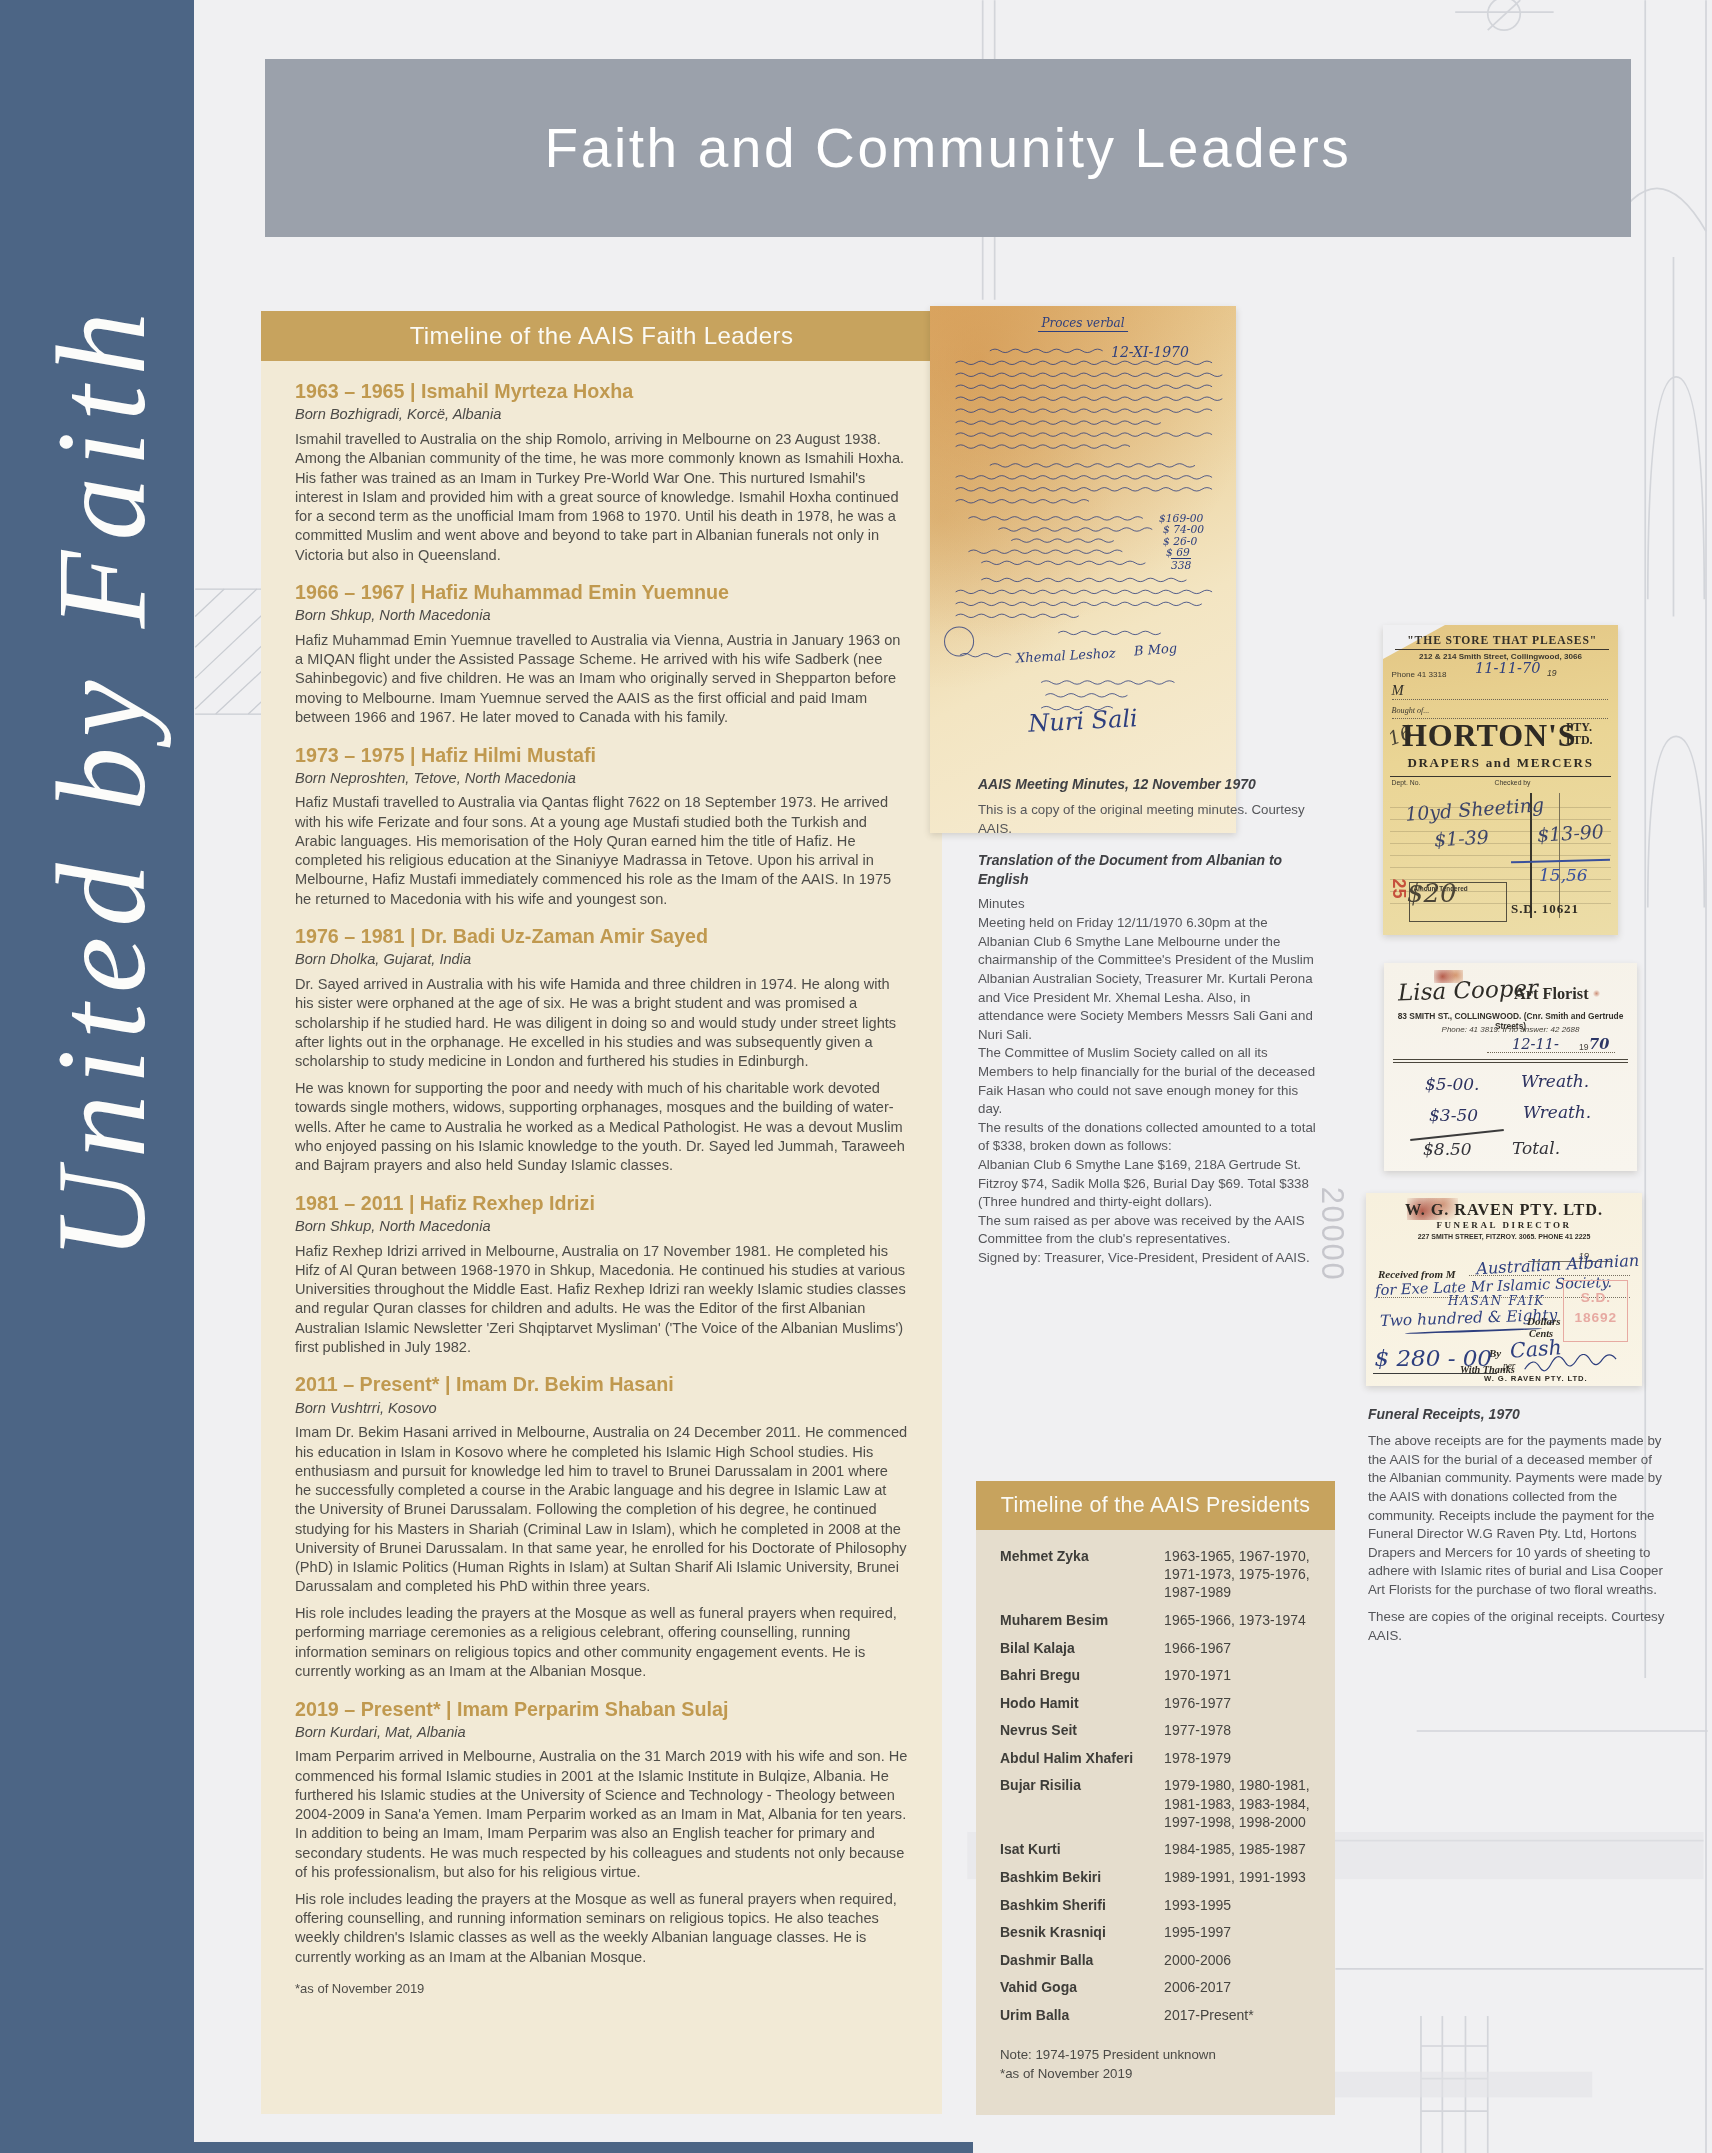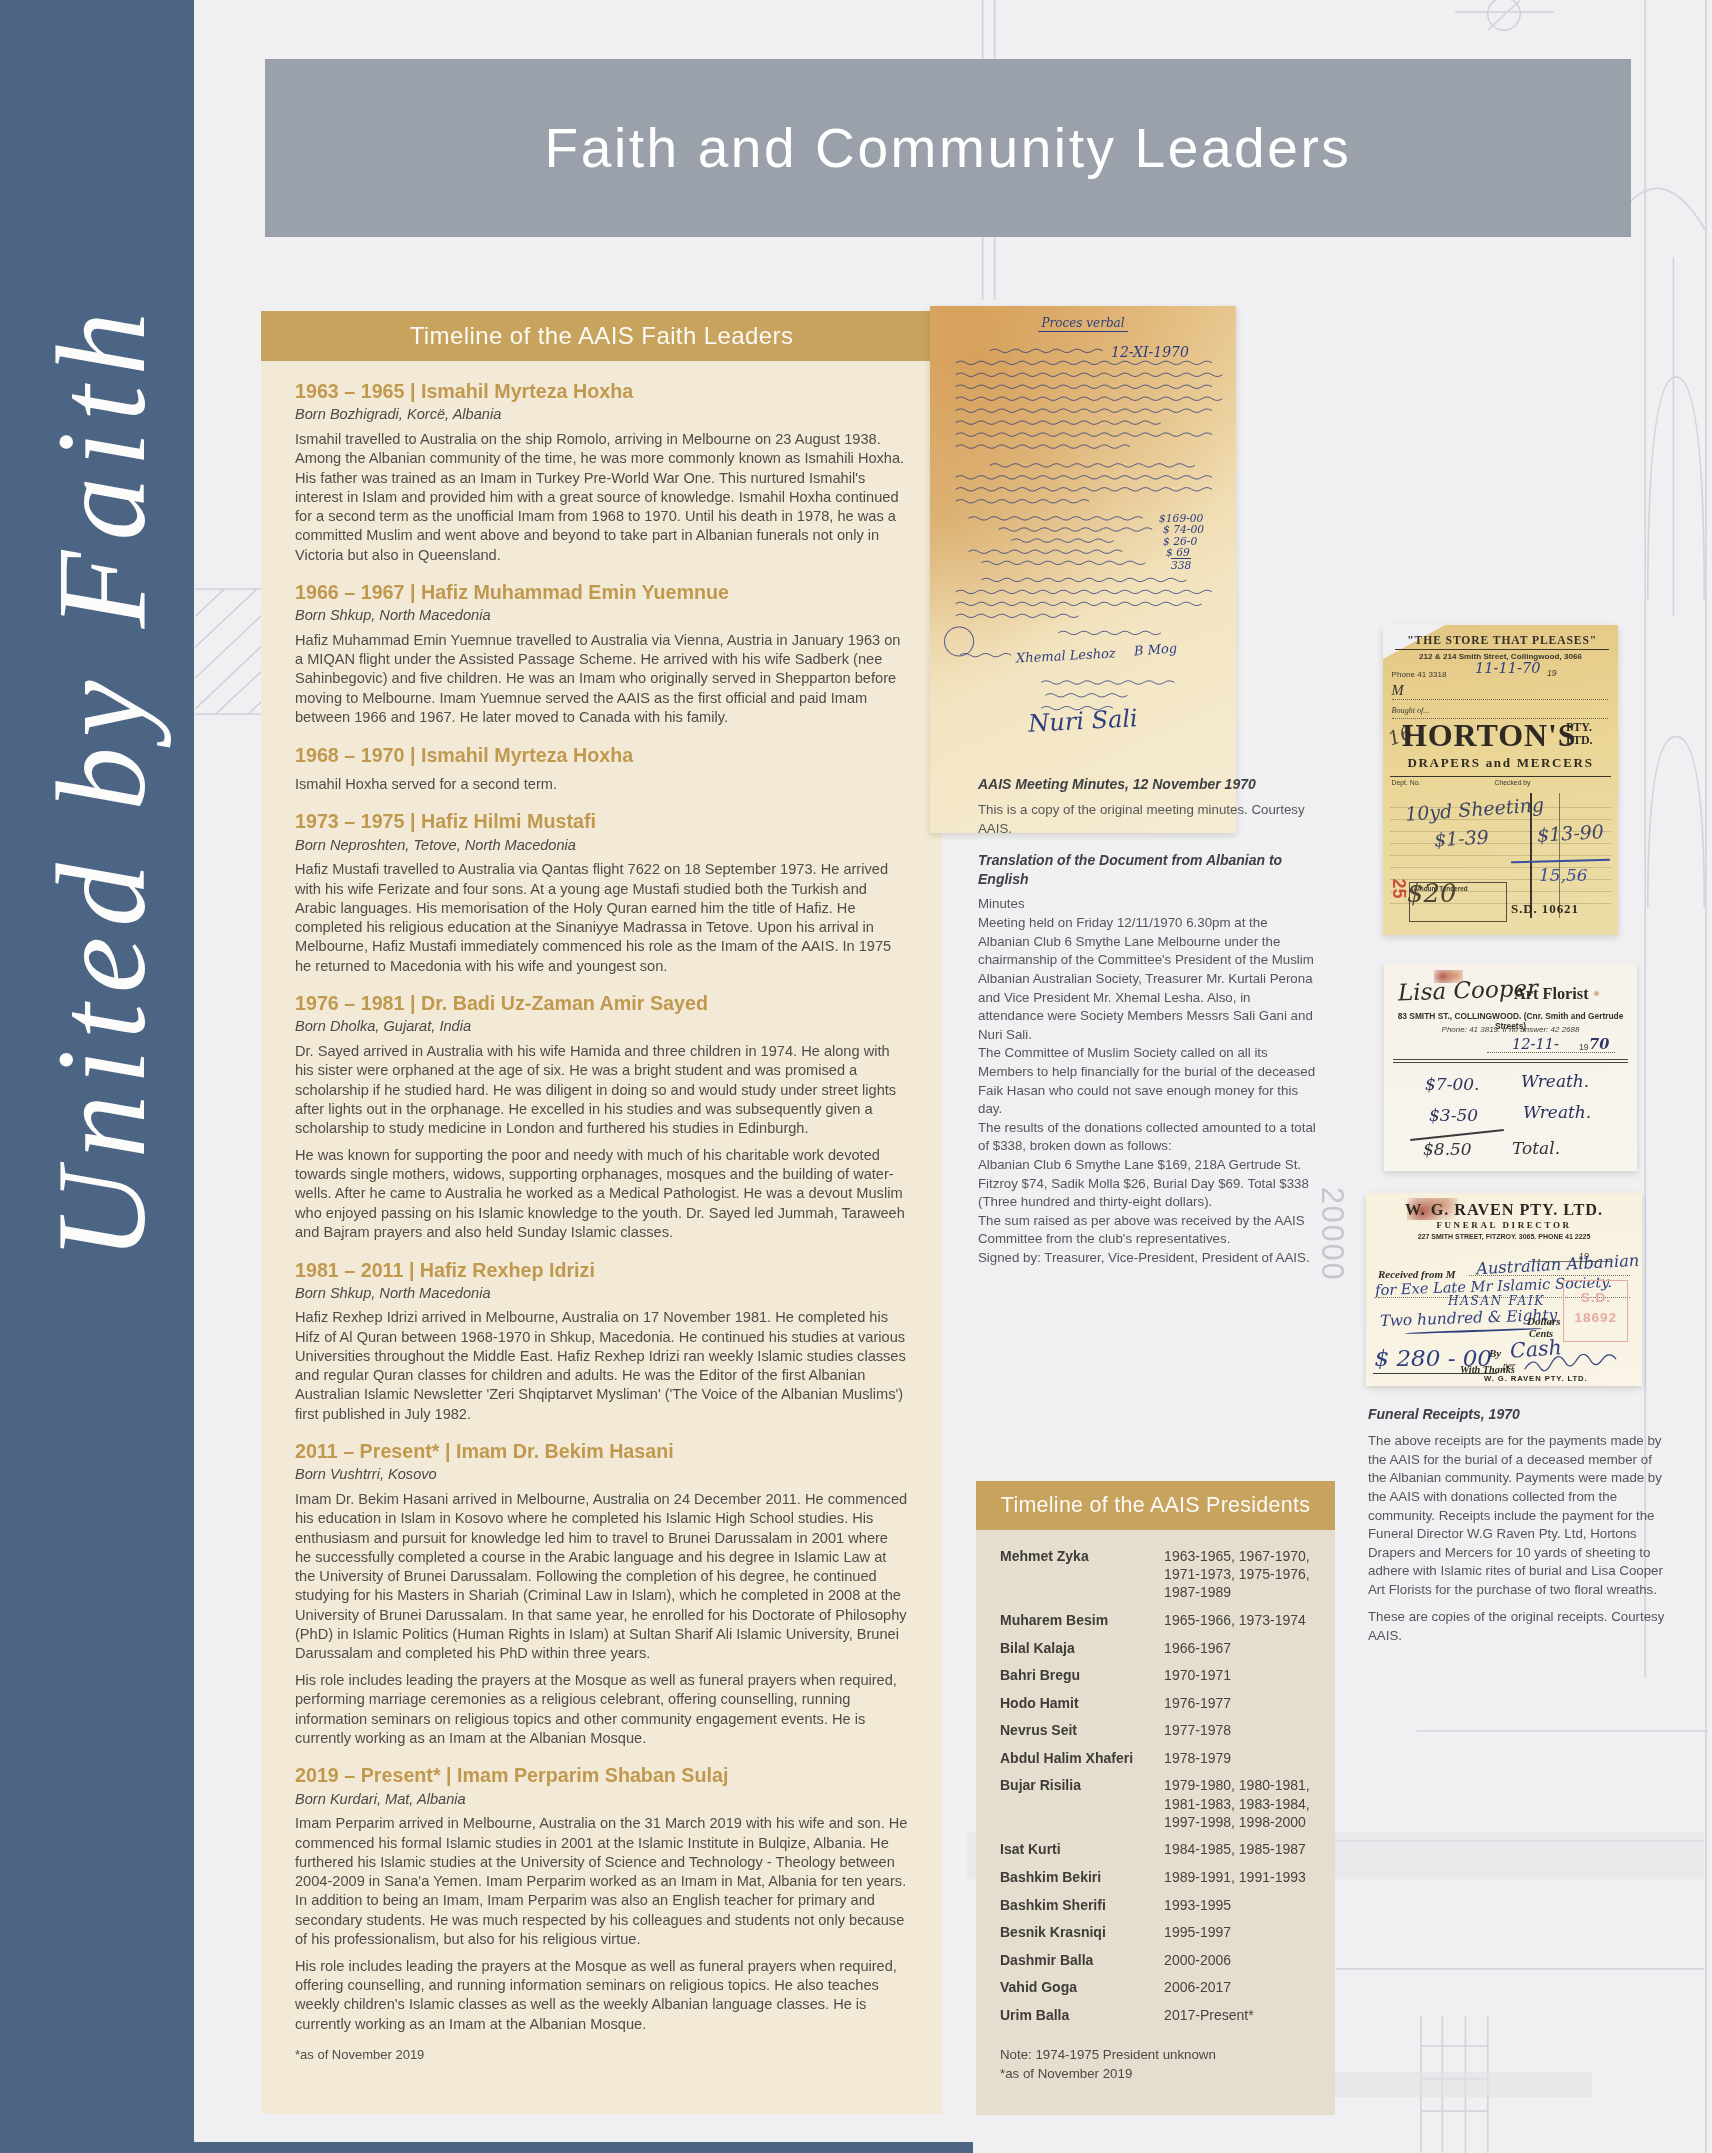--- a/index.html
+++ b/index.html
@@ -207,27 +207,20 @@
     </section>
 
     <section class="leader">
       <h3 class="lheading"><span>1966 – 1967</span><span> | </span><span>Hafiz Muhammad Emin Yuemnue</span></h3>
       <p class="born">Born Shkup, North Macedonia</p>
       <div>
         <p class="body">Hafiz Muhammad Emin Yuemnue travelled to Australia via Vienna, Austria in January 1963 on a MIQAN flight under the Assisted Passage Scheme. He arrived with his wife Sadberk (nee Sahinbegovic) and five children. He was an Imam who originally served in Shepparton before moving to Melbourne. Imam Yuemnue served the AAIS as the first official and paid Imam between 1966 and 1967. He later moved to Canada with his family.</p>
       </div>
     </section>
 
-    <section class="leader">
-      <h3 class="lheading"><span>1968 – 1970</span><span> | </span><span>Ismahil Myrteza Hoxha</span></h3>
-
-      <div>
-        <p class="body">Ismahil Hoxha served for a second term.</p>
-      </div>
-    </section>
 
     <section class="leader">
       <h3 class="lheading"><span>1973 – 1975</span><span> | </span><span>Hafiz Hilmi Mustafi</span></h3>
       <p class="born">Born Neproshten, Tetove, North Macedonia</p>
       <div>
         <p class="body">Hafiz Mustafi travelled to Australia via Qantas flight 7622  on 18 September 1973. He arrived with his wife Ferizate and four sons. At a young age Mustafi studied both the Turkish and Arabic languages. His memorisation of the Holy Quran earned him the title of Hafiz. He completed his religious education at the Sinaniyye Madrassa in Tetove. Upon his arrival in Melbourne, Hafiz Mustafi immediately commenced his role as the Imam of the AAIS.  In 1975 he returned to Macedonia with his wife and youngest son.</p>
       </div>
     </section>
 
     <section class="leader">
@@ -448,21 +441,21 @@
 <div class="paper" id="florist">
   <div class="script">Lisa Cooper</div>
   <div class="rest">Art Florist</div>
   <div class="addr">83 SMITH ST., COLLINGWOOD. (Cnr. Smith and Gertrude Streets)</div>
   <div class="phones">Phone: 41 3819.      If no answer: 42 2688</div>
   <div class="dline"></div>
   <div class="hw d-hw">12-11-</div>
   <div class="d19">19</div>
   <div class="hw d70">70</div>
   <div class="dbl"></div>
-  <div class="hw l1a">$7-00.</div>
+  <div class="hw l1a">$5-00.</div>
   <div class="hw l1b">Wreath.</div>
   <div class="hw l2a">$3-50</div>
   <div class="hw l2b">Wreath.</div>
   <div class="strike"></div>
   <div class="hw l3a">$8.50</div>
   <div class="hw l3b">Total.</div>
 </div>
 
 <div class="paper" id="raven">
   <div class="name">W. G. RAVEN PTY. LTD.</div>

